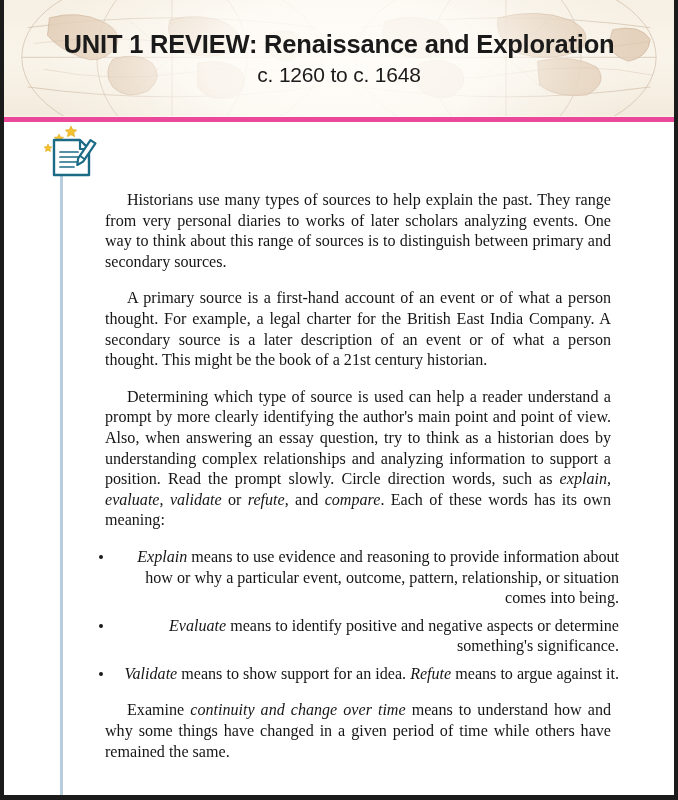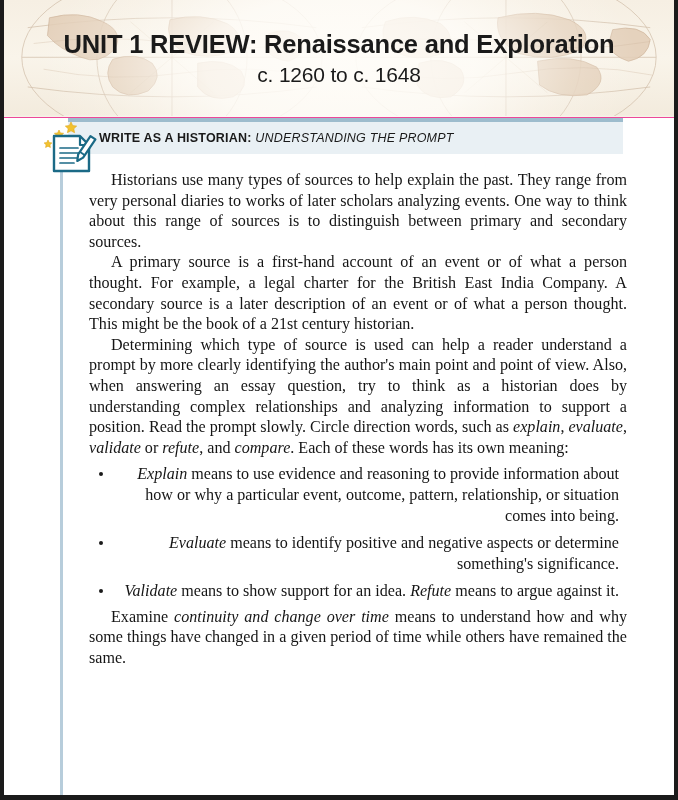--- a/index.html
+++ b/index.html
@@ -23,21 +23,21 @@
     border-bottom: 5px solid #1b1b1b;
   }
 
   
   .banner {
     position: relative;
     height: 117px;
     width: 100%;
     background: #f7f1e7;
     overflow: hidden;
-    border-bottom: 1px solid #ec4899;
+    border-bottom: 5px solid #ec4899;
   }
   .banner-map {
     position: absolute;
     inset: 0;
     opacity: 1;
   }
   .banner-fade {
     position: absolute;
     inset: 0;
     background:
@@ -134,21 +134,21 @@
     top: 52px;
     width: 538px;
     font-size: 16.1px;
     line-height: 20.6px;
     color: #151515;
     text-align: justify;
     text-justify: inter-word;
     hyphens: none;
   }
   .prose p {
-    margin: 0;
+    margin: 16px;
   }
   .prose p.indent {
     text-indent: 22px;
   }
   .prose .it { font-style: italic; }
 
   ul.defs {
     list-style: none;
     margin: 6px 0 5px 0;
     padding: 0;
@@ -239,25 +239,20 @@
       <div class="banner-sub">c. 1260 to c. 1648</div>
     </div>
   </div>
 
   <div class="content">
 
     <div class="vrule"></div>
 
     <div class="feature">
 
-      <div class="feature-head">
-        <div class="feature-head-label">
-          <span class="kicker">WRITE AS A HISTORIAN:</span><span class="topic"> UNDERSTANDING THE PROMPT</span>
-        </div>
-      </div>
 
       <svg class="feature-icon" viewBox="0 0 62 56">
         <g fill="#f2c230" stroke="#e0a81c" stroke-width="0.6">
           <path d="M31 1 l1.7 3.6 4 .5 -2.9 2.7 .8 3.9 -3.6-1.9 -3.6 1.9 .8-3.9 -2.9-2.7 4-.5 Z"></path>
           <path d="M19 9 l1.4 2.9 3.2 .4 -2.3 2.2 .6 3.1 -2.9-1.5 -2.9 1.5 .6-3.1 -2.3-2.2 3.2-.4 Z"></path>
           <path d="M8 19 l1.2 2.5 2.7 .4 -2 1.9 .5 2.7 -2.4-1.3 -2.4 1.3 .5-2.7 -2-1.9 2.7-.4 Z"></path>
         </g>
         <path d="M14 15 H40 L49 24 V50 H14 Z" fill="#ffffff" stroke="#1b6a86" stroke-width="2.4" stroke-linejoin="round"></path>
         <path d="M40 15 V24 H49" fill="none" stroke="#1b6a86" stroke-width="2.2" stroke-linejoin="round"></path>
         <g stroke="#1b6a86" stroke-width="1.7" stroke-linecap="round">

